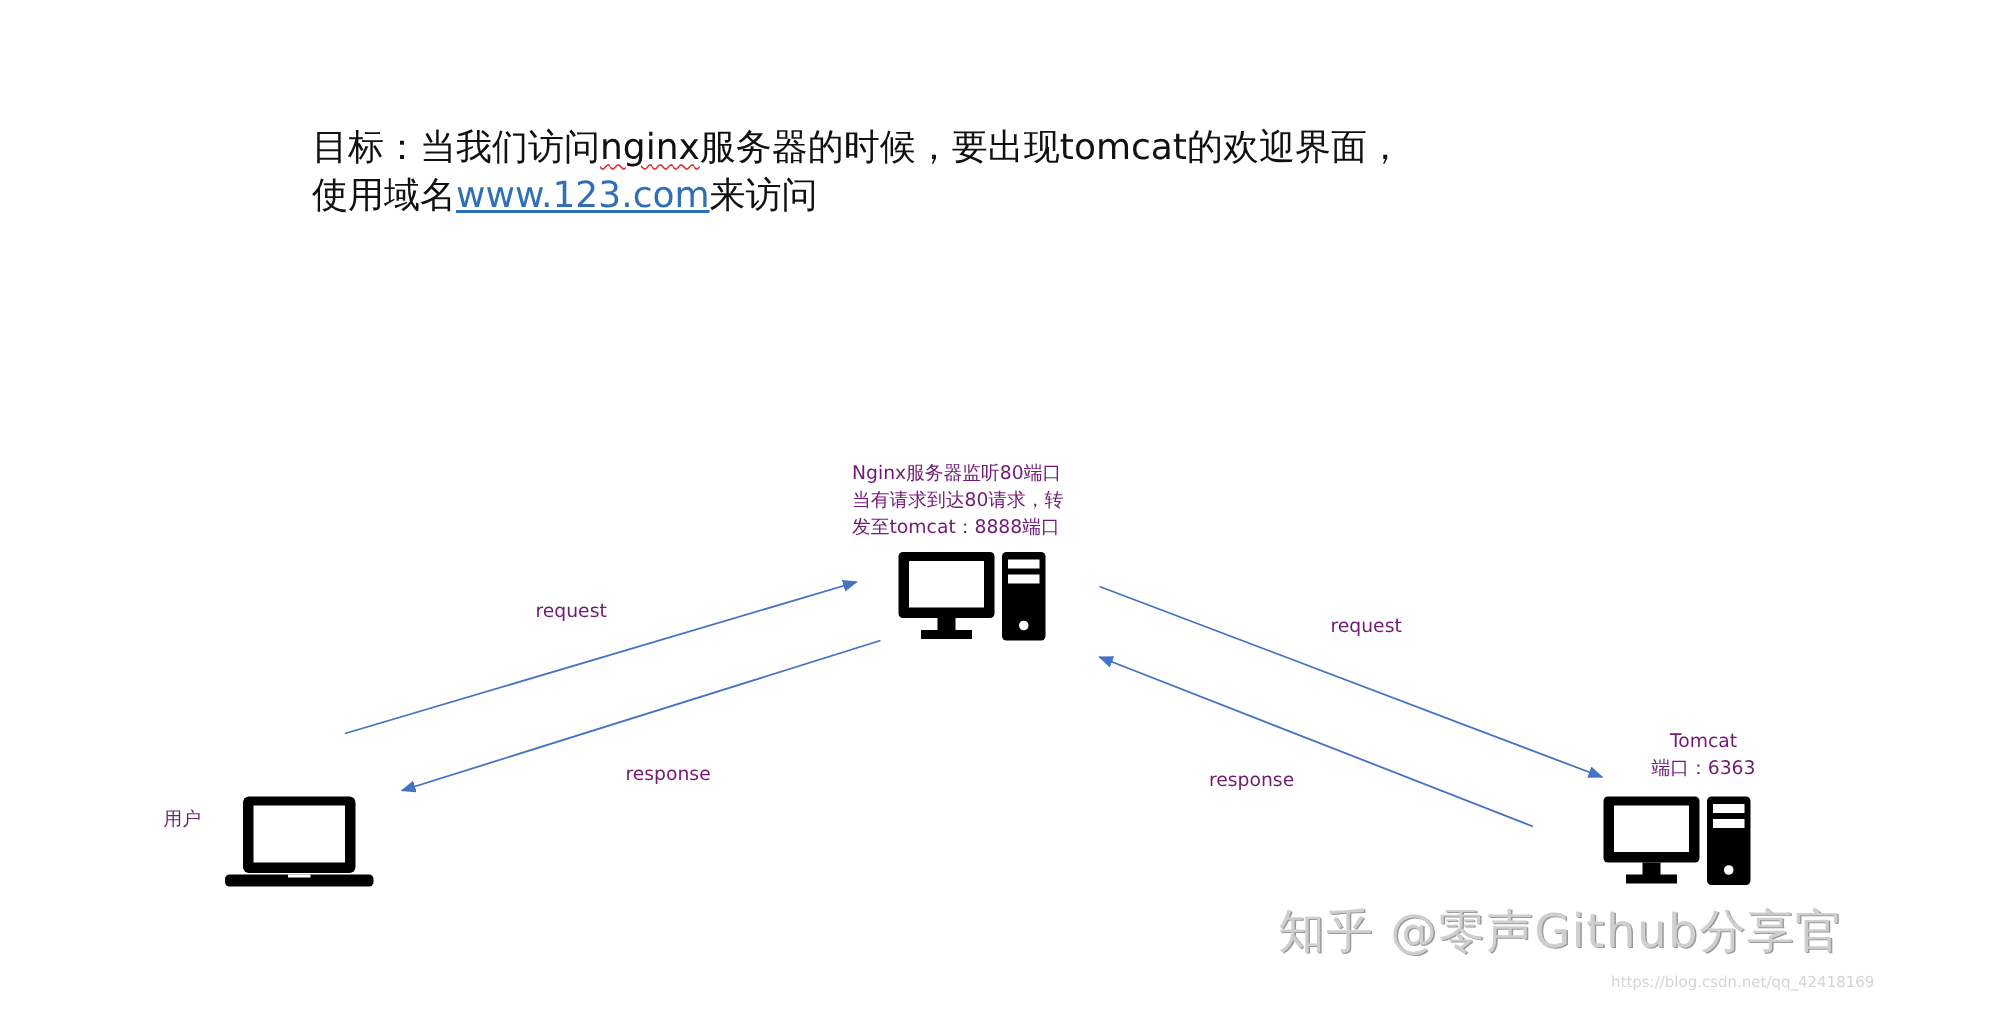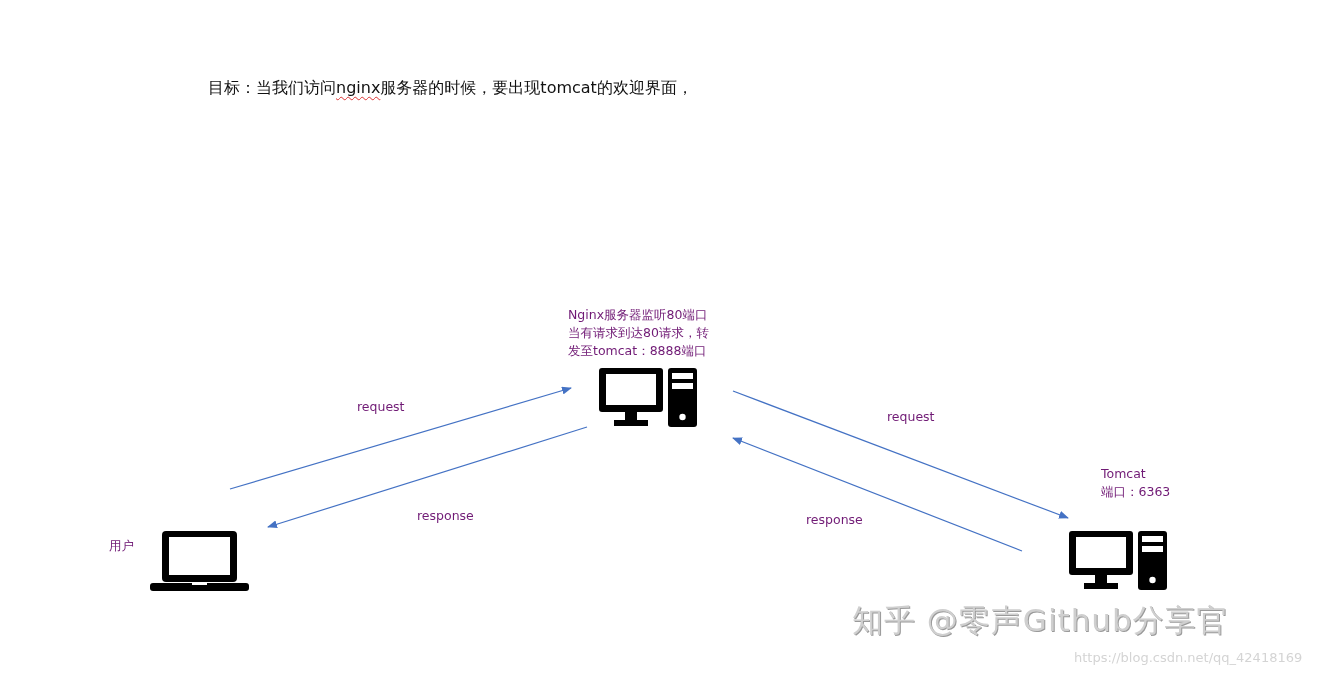--- a/index.html
+++ b/index.html
@@ -1,33 +1,36 @@
 <!DOCTYPE html>
 <html><head>
 <meta charset="utf-8">
 <style>
   html, body { margin:0; padding:0; background:#ffffff; }
   body { width:1326px; height:676px; position:relative; overflow:hidden;
          font-family:"DejaVu Sans", "Liberation Sans", sans-serif; color:#111; }
-  .title { position:absolute; left:208px; top:72px; font-size:16px; line-height:32px; color:#111; }
+  .title { position:absolute; left:208px; top:82px; font-size:24px; line-height:32px; color:#111; }
   .title .nginx { text-decoration: underline wavy #d33; text-decoration-thickness:1px; text-underline-offset:3px; }
   .title .link { color:#2e6fb7; text-decoration:underline; text-decoration-color:#2e6fb7; }
   .lbl { position:absolute; font-size:12.5px; line-height:18px; color:#701a75; white-space:nowrap; }
   svg.arrows { position:absolute; left:0; top:0; }
   .icon { position:absolute; }
   .wm { position:absolute; left:852px; top:600px; font-size:31px; color:#cfcfcf; letter-spacing:1px;
         text-shadow: 1px 1px 0 #9a9a9a; white-space:nowrap; }
-  .url { position:absolute; left:1074px; top:650px; font-size:13px; color:#d4d4d4; white-space:nowrap; }
+  .url { position:absolute; left:1074px; top:650px; font-size:10px; color:#d4d4d4; white-space:nowrap; }
 </style>
 </head>
 <body>
 
 <div class="title">
   <div>
     <span>目标：当我们访问</span><span class="nginx">nginx</span><span>服务器的时候，要出现tomcat的欢迎界面，</span>
+  </div>
+  <div>
+    <span>使用域名</span><span class="link">www.123.com</span><span>来访问</span>
   </div>
 </div>
 
 <svg class="arrows" width="1326" height="676">
   <defs>
     <marker id="ah" markerWidth="10" markerHeight="8" refX="9" refY="4" orient="auto" markerUnits="userSpaceOnUse">
       <path d="M0,0 L10,4 L0,8 Z" fill="#4472c4"></path>
     </marker>
   </defs>
   <line x1="230" y1="489" x2="571" y2="388" stroke="#4472c4" stroke-width="1.2" marker-end="url(#ah)"></line>
@@ -50,21 +53,21 @@
   <rect x="1" y="1" width="64" height="44" rx="3" fill="#000"></rect>
   <rect x="8" y="7" width="50" height="31" fill="#fff"></rect>
   <rect x="27" y="45" width="12" height="10" fill="#000"></rect>
   <rect x="16" y="53" width="34" height="6" fill="#000"></rect>
   <rect x="70" y="1" width="29" height="59" rx="3" fill="#000"></rect>
   <rect x="74" y="6" width="21" height="6" fill="#fff"></rect>
   <rect x="74" y="16" width="21" height="6" fill="#fff"></rect>
   <circle cx="84.5" cy="50" r="3.2" fill="#fff"></circle>
 </svg>
 
-<div class="lbl" style="left:1101px; top:465px;">
+<div class="lbl" style="left:1101px; top:485px;text-align:center;">
   <div>Tomcat</div>
   <div>端口：6363</div>
 </div>
 <svg class="icon" style="left:1068px; top:530px;" width="100" height="62" viewBox="0 0 100 62">
   <rect x="1" y="1" width="64" height="44" rx="3" fill="#000"></rect>
   <rect x="8" y="7" width="50" height="31" fill="#fff"></rect>
   <rect x="27" y="45" width="12" height="10" fill="#000"></rect>
   <rect x="16" y="53" width="34" height="6" fill="#000"></rect>
   <rect x="70" y="1" width="29" height="59" rx="3" fill="#000"></rect>
   <rect x="74" y="6" width="21" height="6" fill="#fff"></rect>

